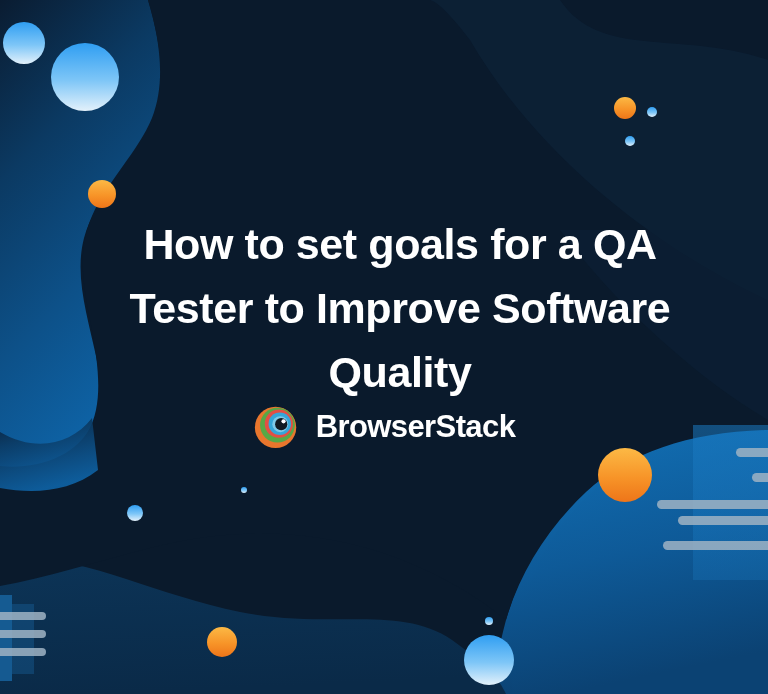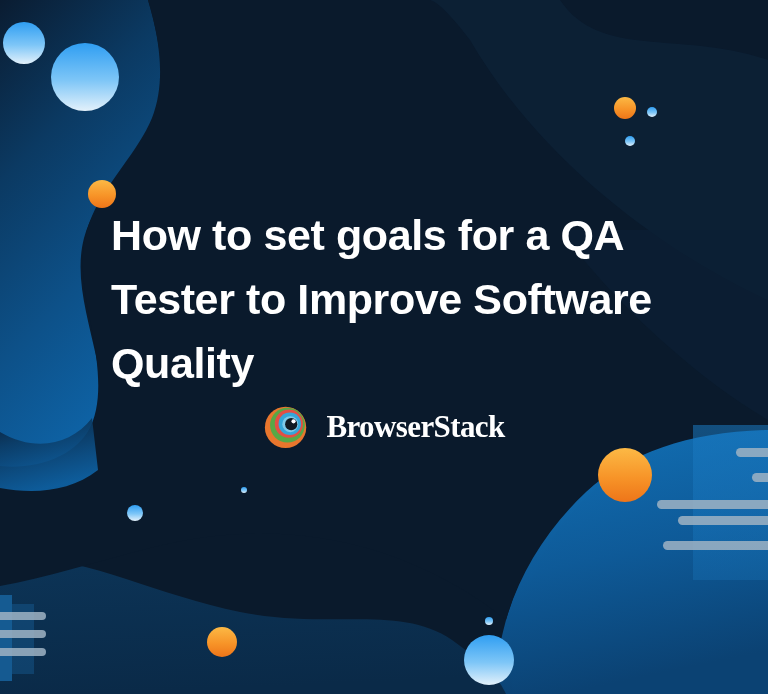--- a/index.html
+++ b/index.html
@@ -30,39 +30,38 @@
     top: 0; left: 0;
     width: 768px;
     height: 694px;
     z-index: 5;
   }
   #title {
     position: absolute;
     left: 104px;
     top: 196px;
     width: 560px;
-    text-align: left;
+    text-align: center;
     color: #ffffff;
     font-size: 43px;
     line-height: 64px;
     font-weight: bold;
     letter-spacing: -0.4px;
-    margin: 7px;
+    margin: 16px;
     text-rendering: optimizeLegibility;
   }
   #logo-row {
     position: absolute;
     left: 104px;
     top: 403px;
     width: 560px;
     display: flex;
     align-items: center;
     justify-content: center;
     gap: 16px;
-    font-family: Liberation Serif, serif;
   }
   #logo-mark {
     width: 47px;
     height: 47px;
     display: block;
     flex: none;
   }
   #logo-word {
     color: #ffffff;
     font-size: 31px;

